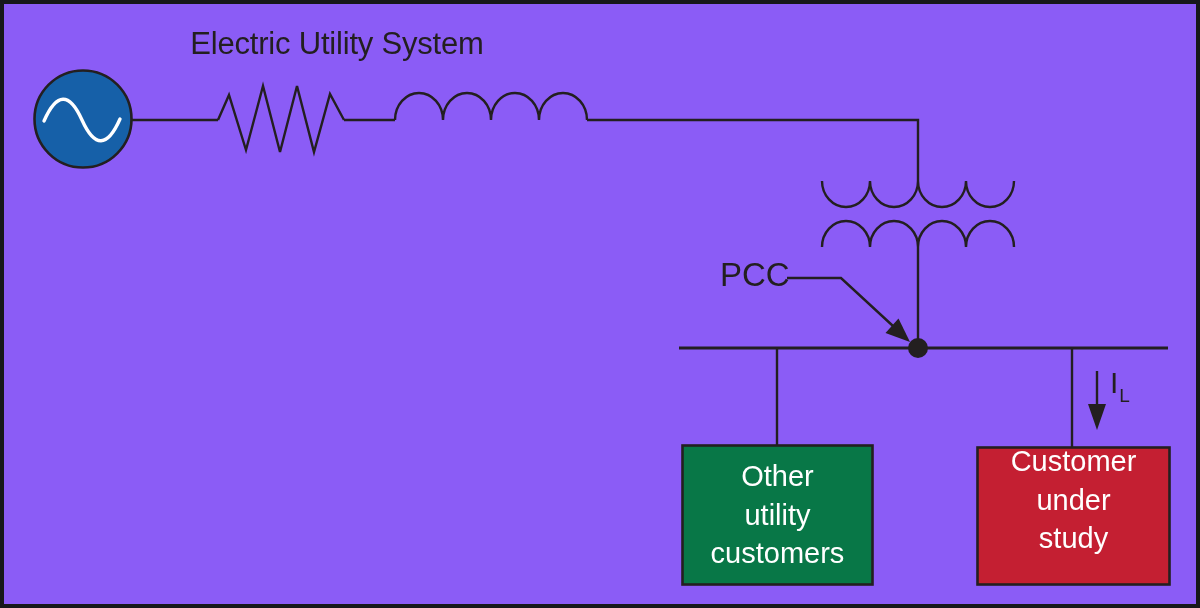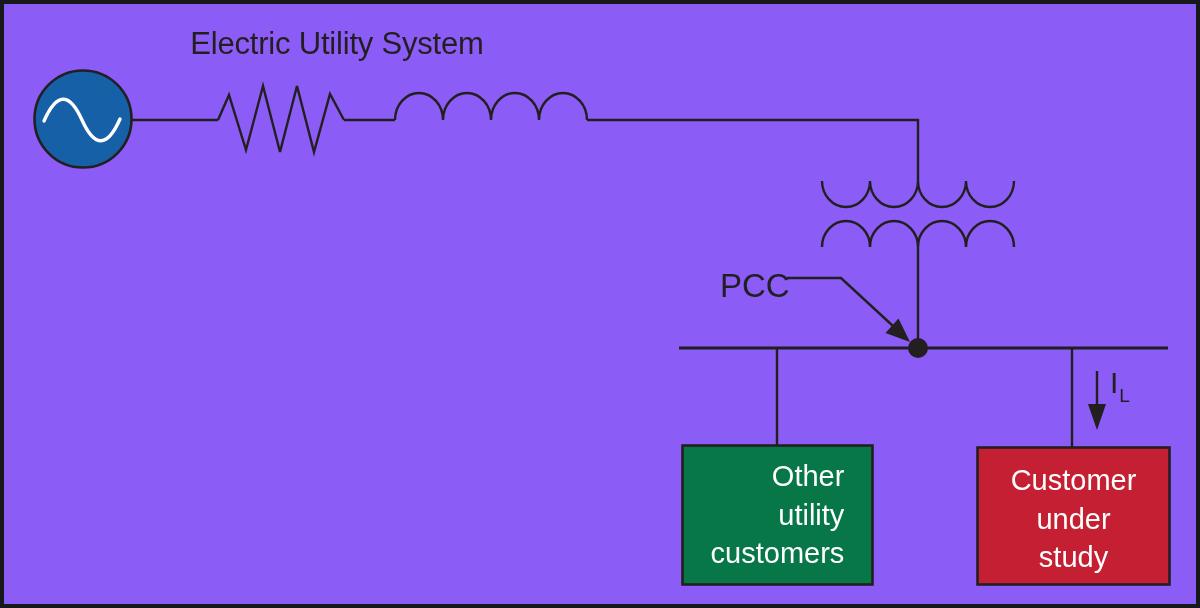--- a/index.html
+++ b/index.html
@@ -20,21 +20,20 @@
     font-weight: 500;
     letter-spacing: -0.2px;
     white-space: nowrap;
   }
   .pcc-label {
     left: 720px; top: 258px;
     font-size: 33px;
     font-weight: 500;
     line-height: 1;
     white-space: nowrap;
-    margin-top: 11px;
   }
   .il-label {
     left: 1110px; top: 368px;
     font-size: 30px;
     font-weight: 500;
     line-height: 1;
   }
   .il-label sub {
     font-size: 19px;
     vertical-align: baseline;
@@ -46,22 +45,22 @@
     display: flex;
     align-items: center;
     justify-content: center;
     text-align: center;
     white-space: pre-line;
     color: #ffffff;
     font-size: 29px;
     font-weight: 500;
     line-height: 1.34;
   }
-  .box-label.green { left: 682px; top: 445px; width: 191px; height: 140px; text-align: right; }
-  .box-label.red   { left: 977px; top: 450px; width: 193px; height: 138px; }
+  .box-label.green { left: 682px; top: 445px; width: 191px; height: 140px; }
+  .box-label.red   { left: 977px; top: 431px; width: 193px; height: 138px; }
 </style>
 </head>
 <body>
 
 <div class="canvas">
 
   <svg width="1200" height="608" viewBox="0 0 1200 608" fill="none" stroke="#231f20" stroke-width="2.4">
 
     <rect x="2" y="2" width="1196" height="604" stroke="#17181b" stroke-width="4"></rect>
 

